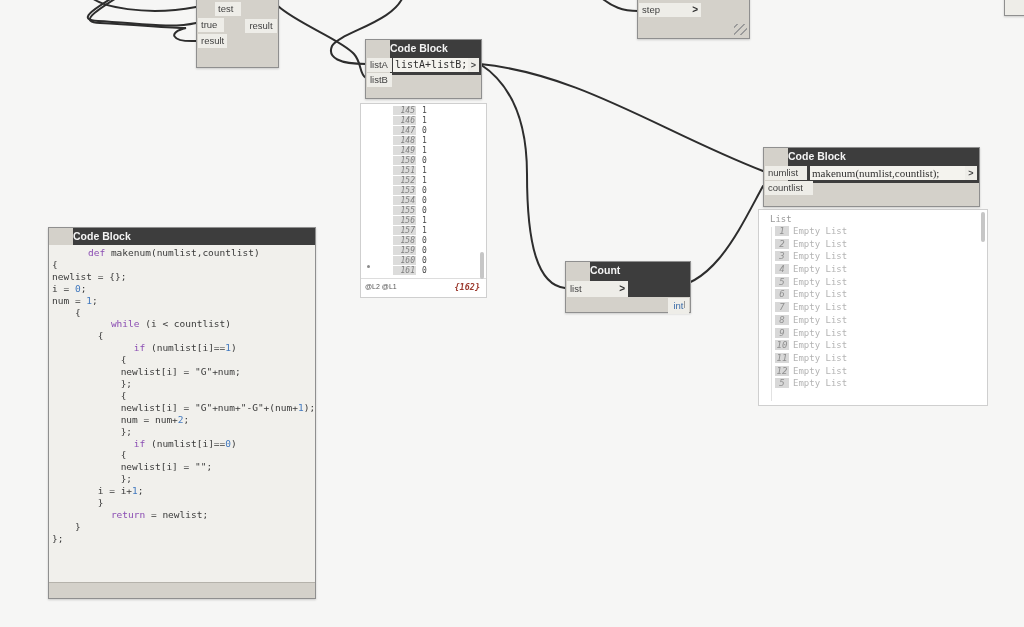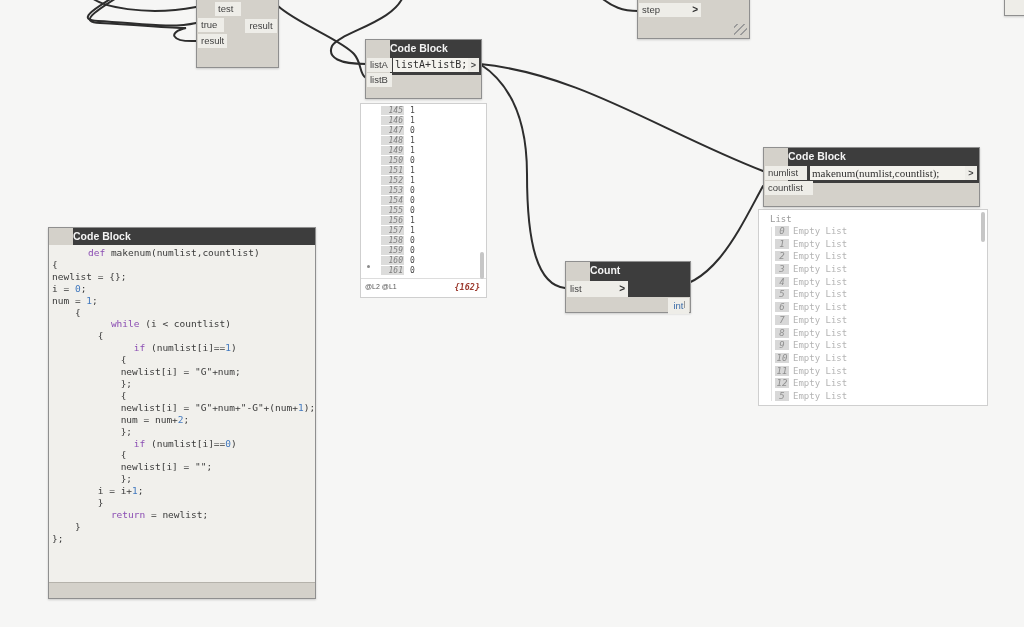--- a/index.html
+++ b/index.html
@@ -27,21 +27,21 @@
   .grip{position:absolute;width:13px;height:11px;
         background:repeating-linear-gradient(135deg,transparent 0 2px,#9a9a9a 2px 3px,transparent 3px 5px);}
   .grip-line{position:absolute;width:1px;height:7px;background:#9a9a9a;}
   .bubble{position:absolute;background:#fff;border:1px solid #cfcfcf;z-index:2;}
   .codearea{position:absolute;left:0;right:0;top:17px;background:#f1f0ec;overflow:hidden;
             padding:2px 0 0 3px;border-bottom:1px solid #b5b2ab;}
   .cl{white-space:pre;font:9.5px "DejaVu Sans Mono",monospace;line-height:11.9px;color:#3a3a3a;}
   .kw{color:var(--kw);margin-left:36px;} .num{color:var(--num);}
   .wrow{height:10px;font:8px "DejaVu Sans Mono",monospace;color:#4a4a4a;white-space:nowrap;}
   .wrow .widx{display:inline-block;width:22px;text-align:right;background:#dcdcdb;color:#7f7f7f;
-              font-style:italic;margin-left:20px;padding-right:1px;}
+              font-style:italic;margin-left:32px;padding-right:1px;}
   .wrow .wval{margin-left:6px;}
   .lrow{height:12.7px;font:9px "DejaVu Sans Mono",monospace;color:#b4b4b4;white-space:nowrap;}
   .lrow .lidx{display:inline-block;min-width:12px;text-align:center;background:#d8d8d8;color:#8f8f8f;
               font-style:italic;margin-left:16px;padding:0 1px;}
   .lrow .llab{margin-left:4px;}
   .wfoot{position:absolute;left:0;right:0;bottom:0;height:18px;border-top:1px solid #ddd;}
   .wfoot .fl{position:absolute;left:4px;top:4px;font:7px "Liberation Sans",sans-serif;color:#555;}
   .wfoot .fr{position:absolute;right:6px;top:3px;font:italic bold 8.5px "DejaVu Sans Mono",monospace;color:var(--footer_count);}
   .sthumb{position:absolute;width:4px;background:#c6c6c6;border-radius:2px;z-index:4;}
   .dot{position:absolute;width:3px;height:3px;border-radius:50%;background:#8a8a8a;}
@@ -123,21 +123,20 @@
     <div class="chip" style="left:1px;top:18px;width:36px;">numlist</div>
     <div class="chip" style="left:1px;top:33px;width:42px;">countlist</div>
     <div class="codechip" style="left:46px;top:18px;width:152px;font-size:11px;font-family:Liberation Serif, serif;">makenum(numlist,countlist);</div>
     <div class="outchev" style="left:201px;top:18px;width:12px;">&gt;</div>
   </div>
 
   <div class="bubble" style="left:758px;top:209px;width:228px;height:195px;">
     <div class="listhead" style="left:11px;top:4px;">List</div>
     <div class="indentline" style="left:12px;top:17px;height:174px;"></div>
     <div style="position:absolute;left:0;top:16px;right:6px;">
-        <div class="lrow"><span class="lidx">0</span><span class="llab">Empty List</span></div>
         <div class="lrow"><span class="lidx">1</span><span class="llab">Empty List</span></div>
         <div class="lrow"><span class="lidx">2</span><span class="llab">Empty List</span></div>
         <div class="lrow"><span class="lidx">3</span><span class="llab">Empty List</span></div>
         <div class="lrow"><span class="lidx">4</span><span class="llab">Empty List</span></div>
         <div class="lrow"><span class="lidx">5</span><span class="llab">Empty List</span></div>
         <div class="lrow"><span class="lidx">6</span><span class="llab">Empty List</span></div>
         <div class="lrow"><span class="lidx">7</span><span class="llab">Empty List</span></div>
         <div class="lrow"><span class="lidx">8</span><span class="llab">Empty List</span></div>
         <div class="lrow"><span class="lidx">9</span><span class="llab">Empty List</span></div>
         <div class="lrow"><span class="lidx">10</span><span class="llab">Empty List</span></div>

